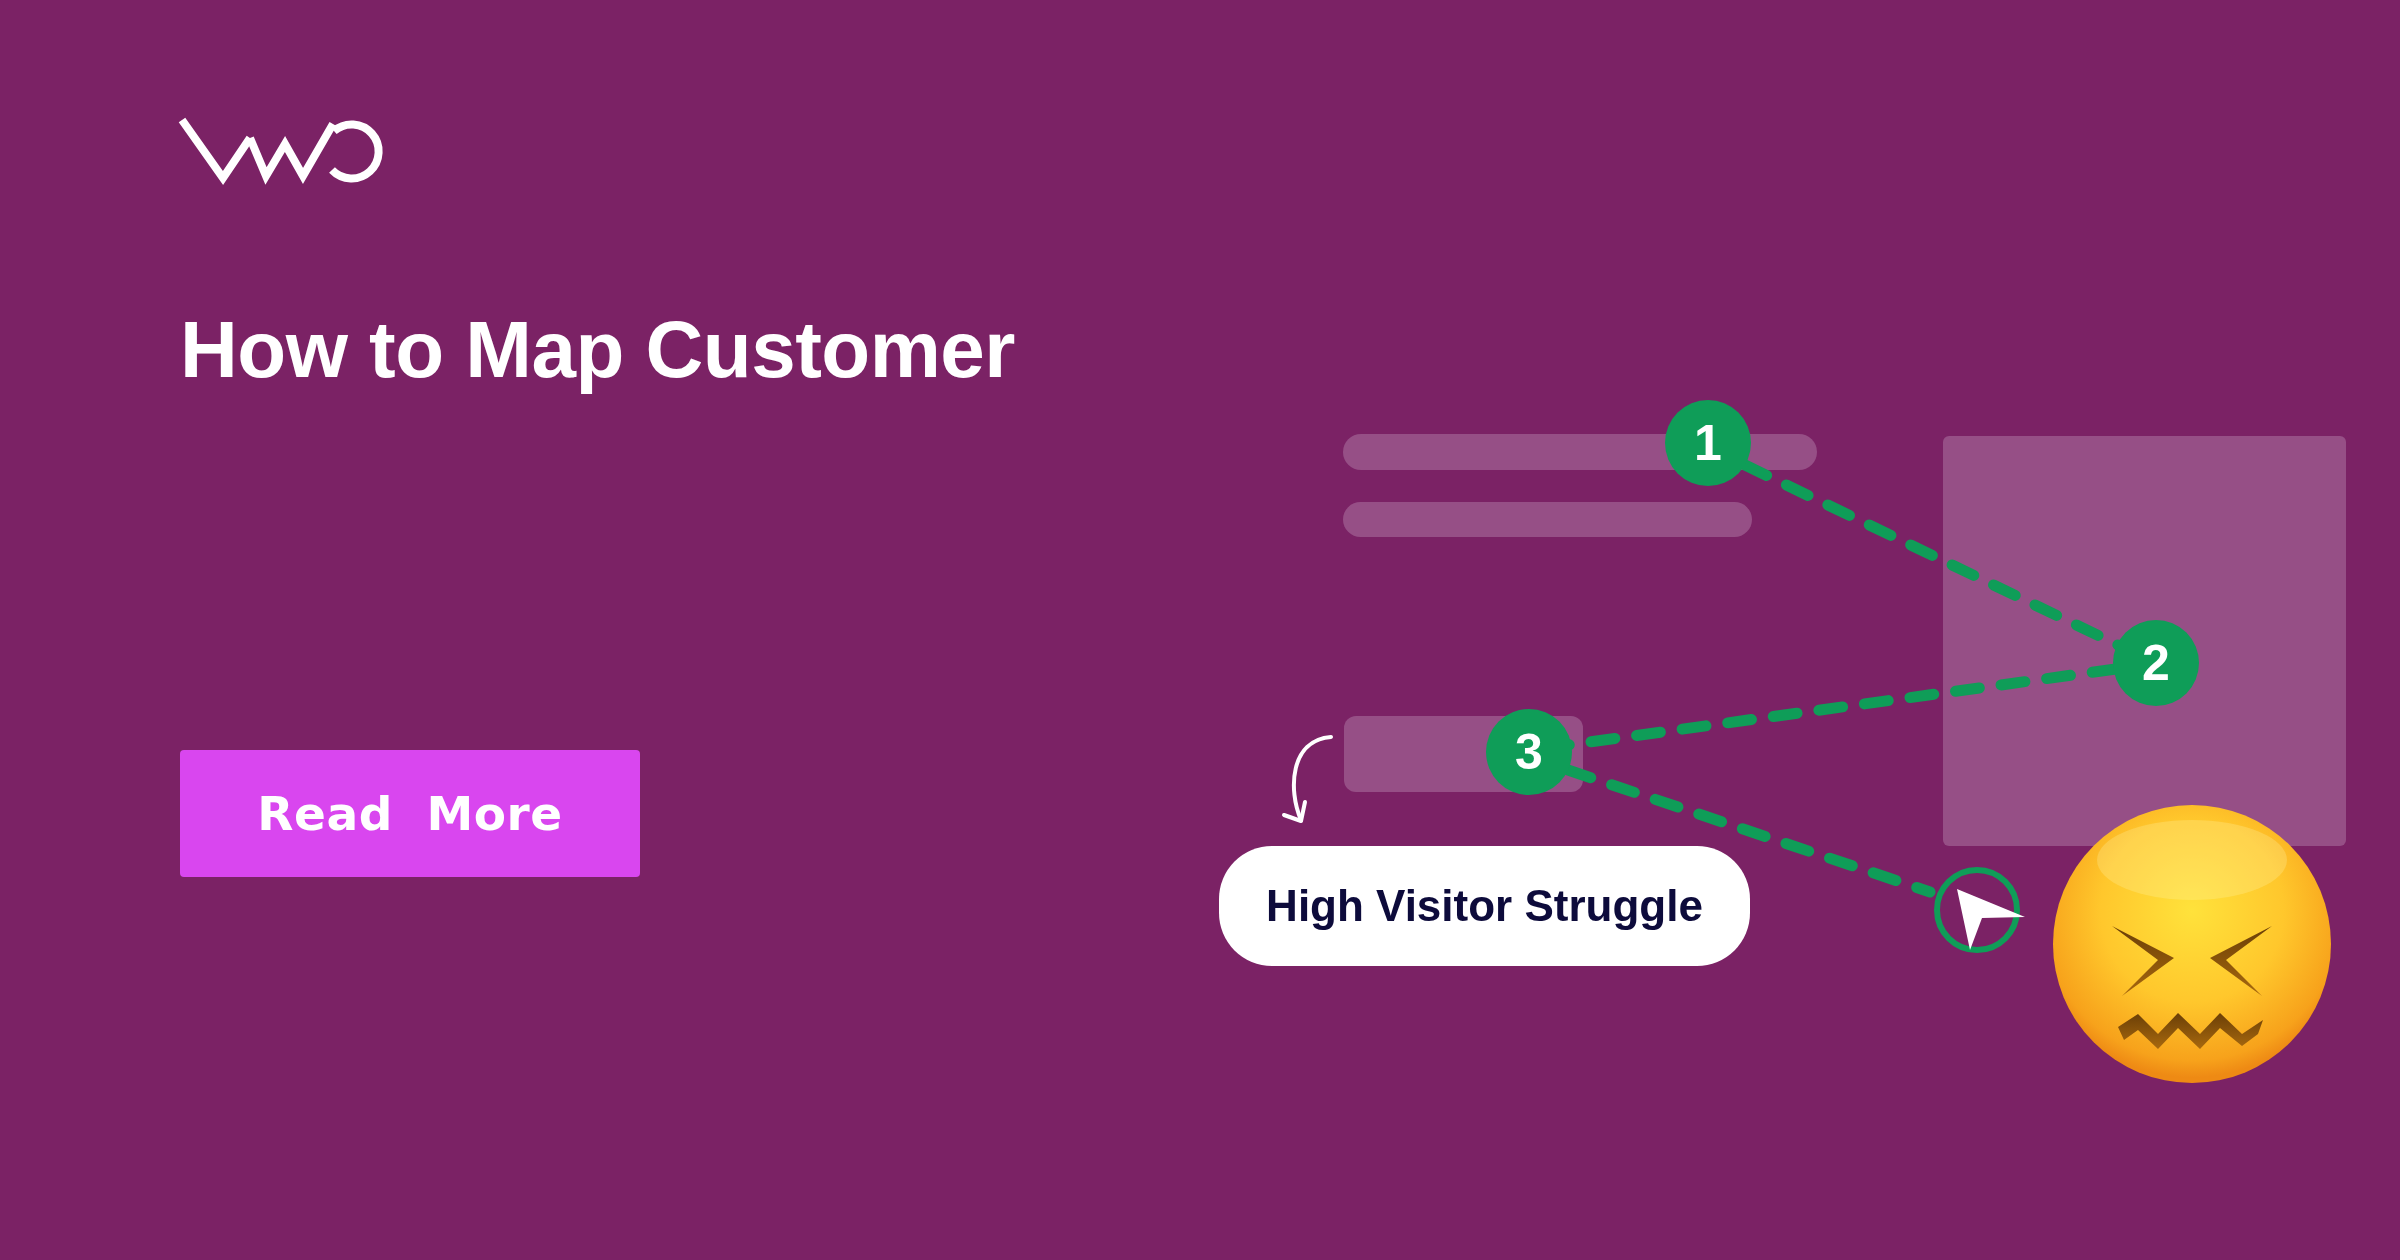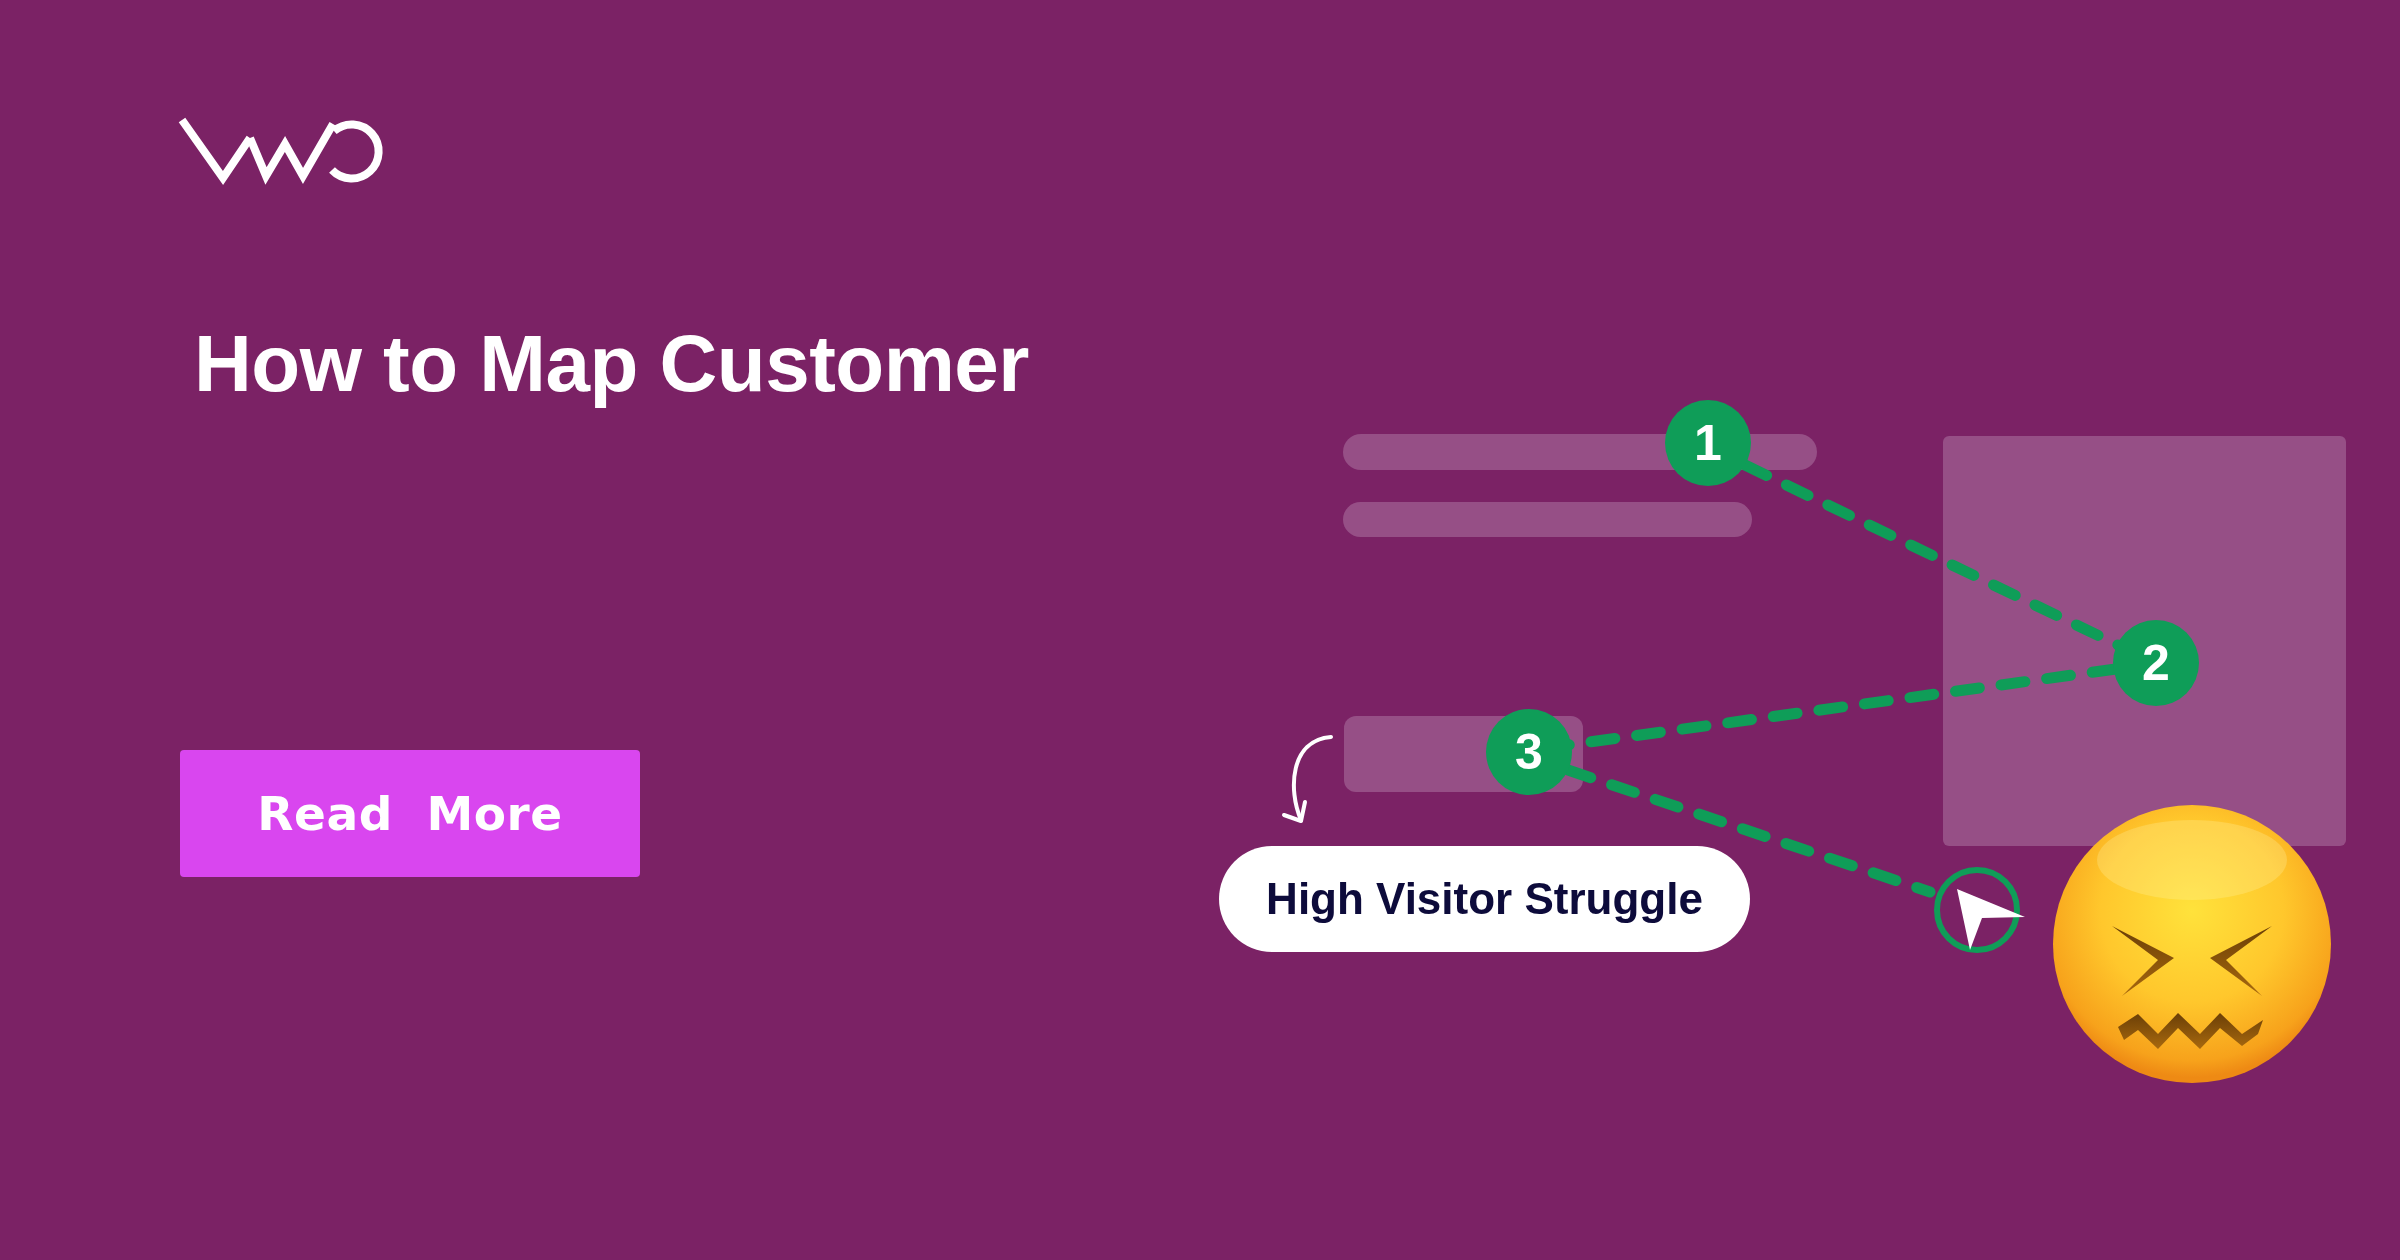--- a/index.html
+++ b/index.html
@@ -5,21 +5,21 @@
   html, body { margin: 0; padding: 0; }
   body {
     width: 2400px; height: 1260px; overflow: hidden;
     background: #7B2265;
     position: relative;
     font-family: "Liberation Sans", sans-serif;
   }
   .abs { position: absolute; }
   #logo { left: 176px; top: 112px; width: 210px; height: 76px; }
   #title {
-    left: 180px; top: 292px; margin: 14px;
+    left: 180px; top: 292px; margin: 0;
     color: #ffffff; font-weight: 700; font-size: 80px; line-height: 115px;
     letter-spacing: -0.5px;
     font-family: "Liberation Sans", sans-serif;
   }
   #title span { display: block; white-space: nowrap; }
   #cta {
     left: 180px; top: 750px; width: 460px; height: 127px;
     background: #d946ef; border-radius: 4px; border: none;
     color: #ffffff; font-weight: 700; font-size: 47px;
     font-family: "DejaVu Sans", sans-serif;
@@ -35,21 +35,21 @@
   .step {
     width: 86px; height: 86px; border-radius: 50%;
     background: #0F9D58; color: #fff;
     font-weight: 700; font-size: 50px; line-height: 86px; text-align: center;
     font-family: "Liberation Sans", sans-serif;
   }
   #step1 { left: 1665px; top: 400px; }
   #step2 { left: 2113px; top: 620px; }
   #step3 { left: 1486px; top: 709px; }
   #pill {
-    left: 1219px; top: 846px; width: 531px; height: 106px;
+    left: 1219px; top: 846px; width: 531px; height: 120px;
     background: #ffffff; border-radius: 53px;
     display: flex; align-items: center; justify-content: center;
     color: #0D0B3B; font-weight: 700; font-size: 44px;
     font-family: "Liberation Sans", sans-serif; white-space: nowrap; text-align: center;
   }
   #emoji { left: 2050px; top: 802px; width: 284px; height: 284px; }
 </style>
 </head>
 <body>
 

